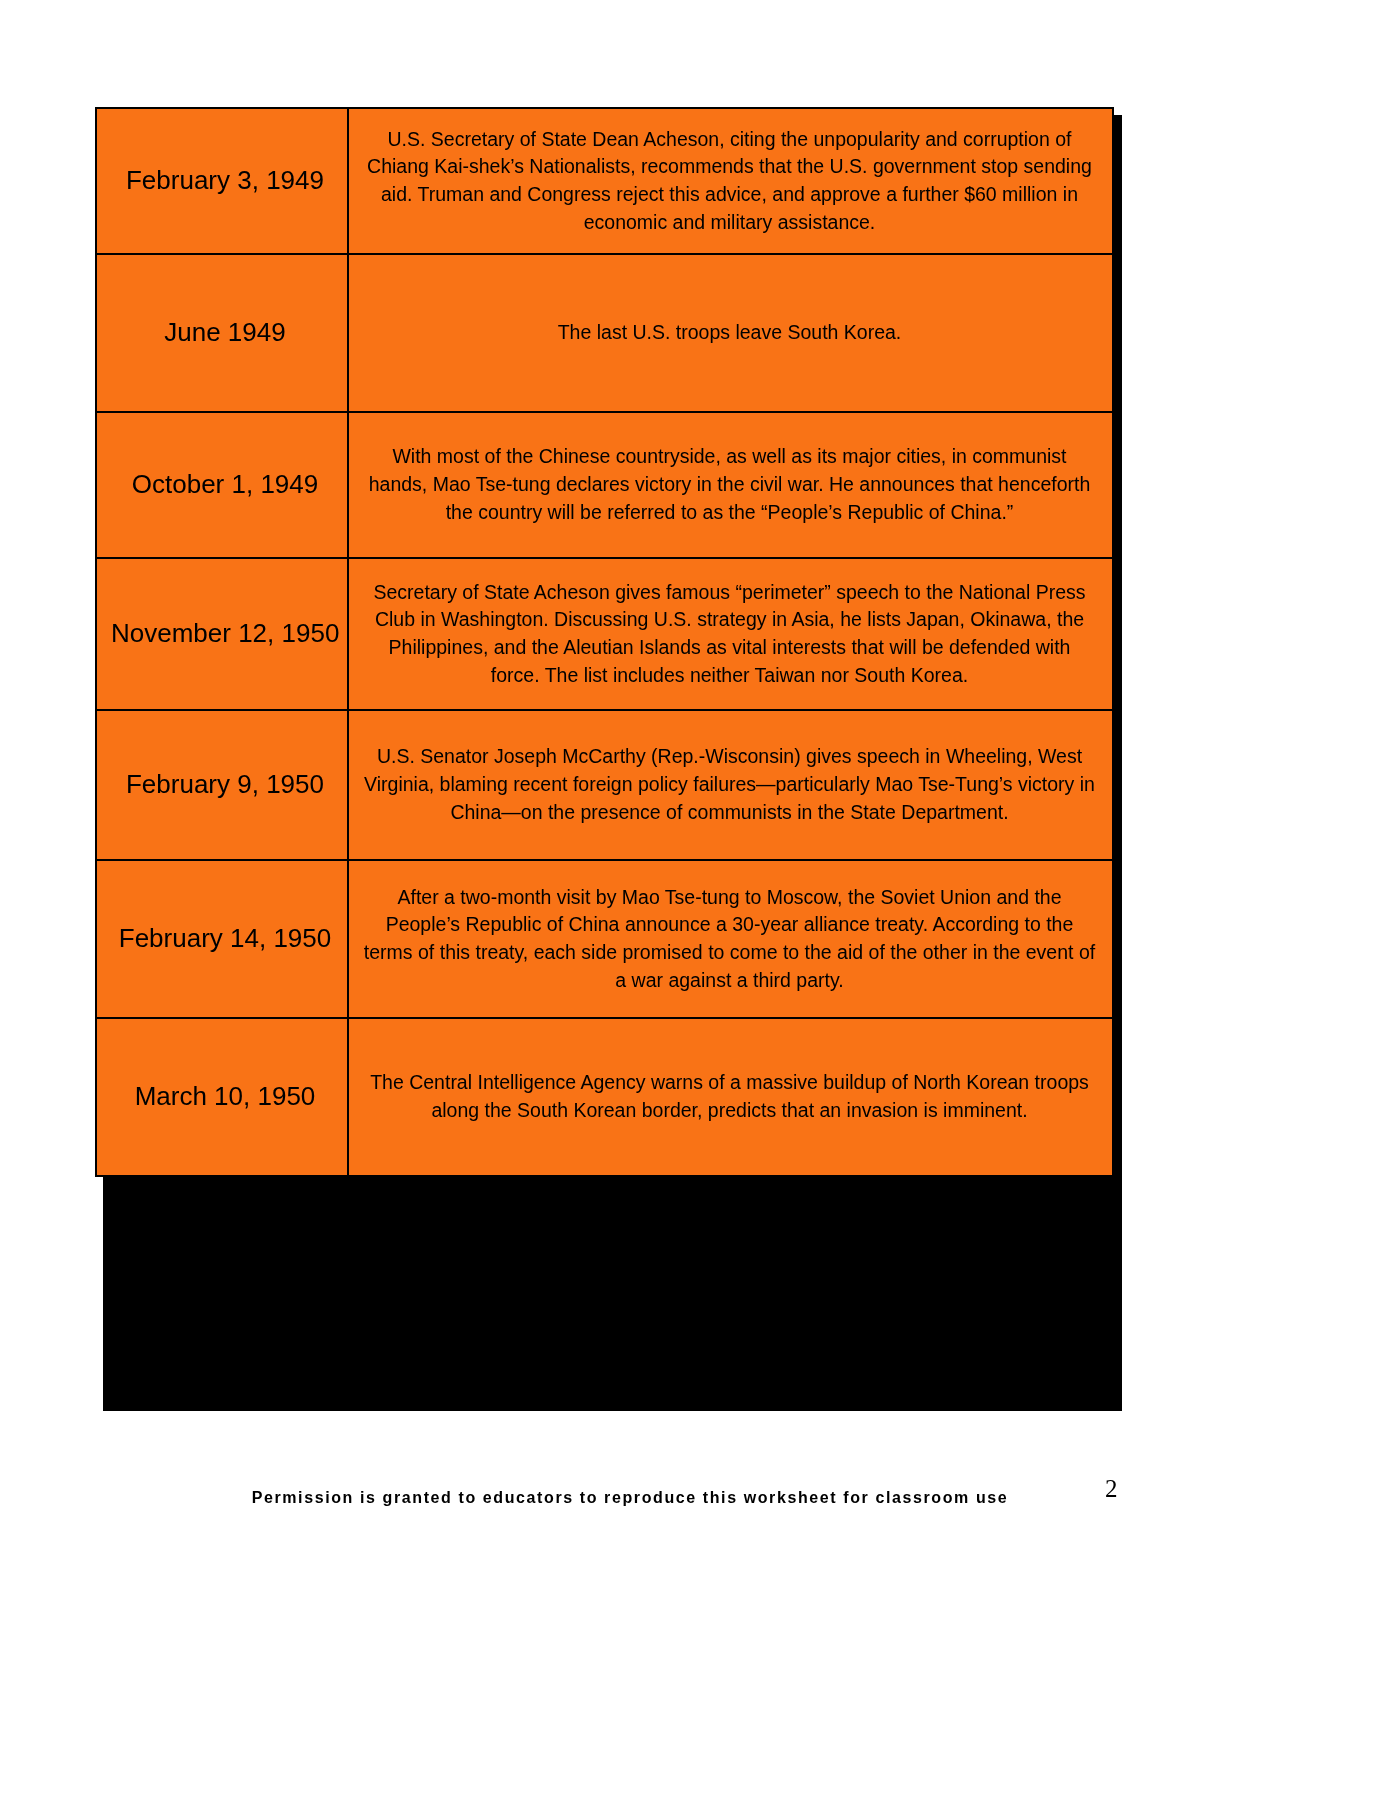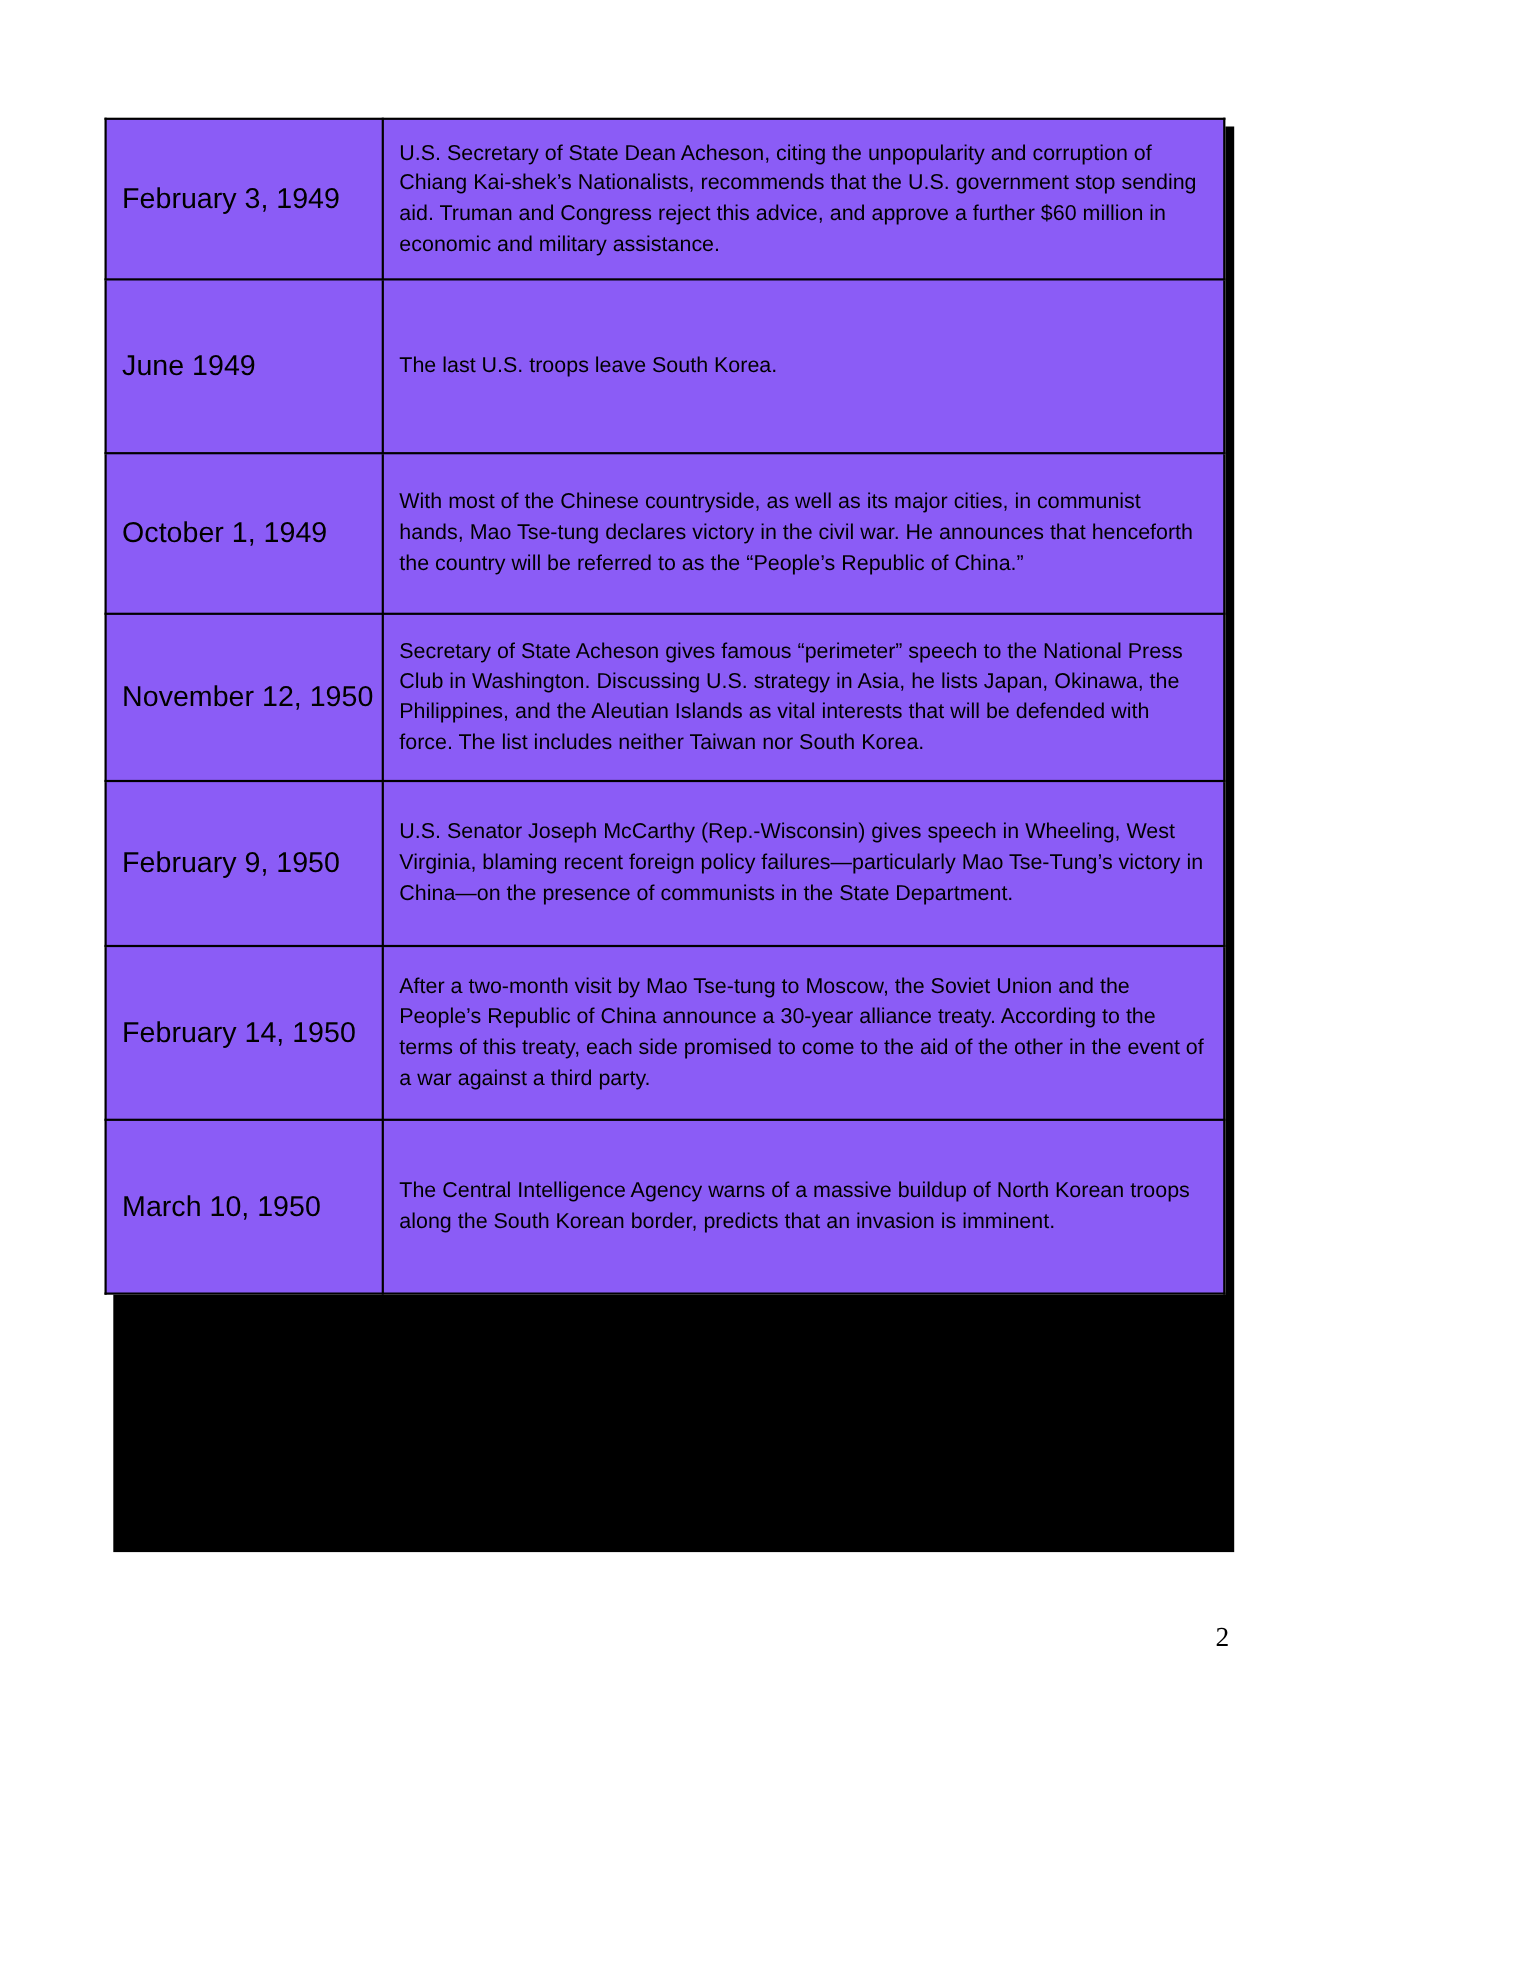--- a/index.html
+++ b/index.html
@@ -44,22 +44,23 @@
     background: #ffffff;
   }
 
   .timeline-table tr {
     background: #ffffff;
   }
 
   .timeline-table td {
     border: 2px solid #000000;
     vertical-align: middle;
-    background: #8b5cf6;
+    background: #f97316;
     padding: 8px 12px;
+    text-align: center;
   }
 
   .timeline-table td.date-cell {
     width: 228px;
     font-size: 26px;
     line-height: 1.35;
     padding-left: 14px;
     padding-right: 8px;
     white-space: nowrap;
   }
@@ -144,16 +145,17 @@
         <td class="event-cell">After a two-month visit by Mao Tse-tung to Moscow, the Soviet Union and the People’s Republic of China announce a 30-year alliance treaty.  According to the terms of this treaty, each side promised to come to the aid of the other in the event of a war against a third party.</td>
       </tr>
       <tr class="r8">
         <td class="date-cell">March 10, 1950</td>
         <td class="event-cell">The Central Intelligence Agency warns of a massive buildup of North Korean troops along the South Korean border, predicts that an invasion is imminent.</td>
       </tr>
     </tbody>
   </table>
 
   <div class="footer">
+    <div class="footer-note">Permission is granted to educators to reproduce this worksheet for classroom use</div>
     <div class="page-number">2</div>
   </div>
 
 </div>
 
 </body></html>

